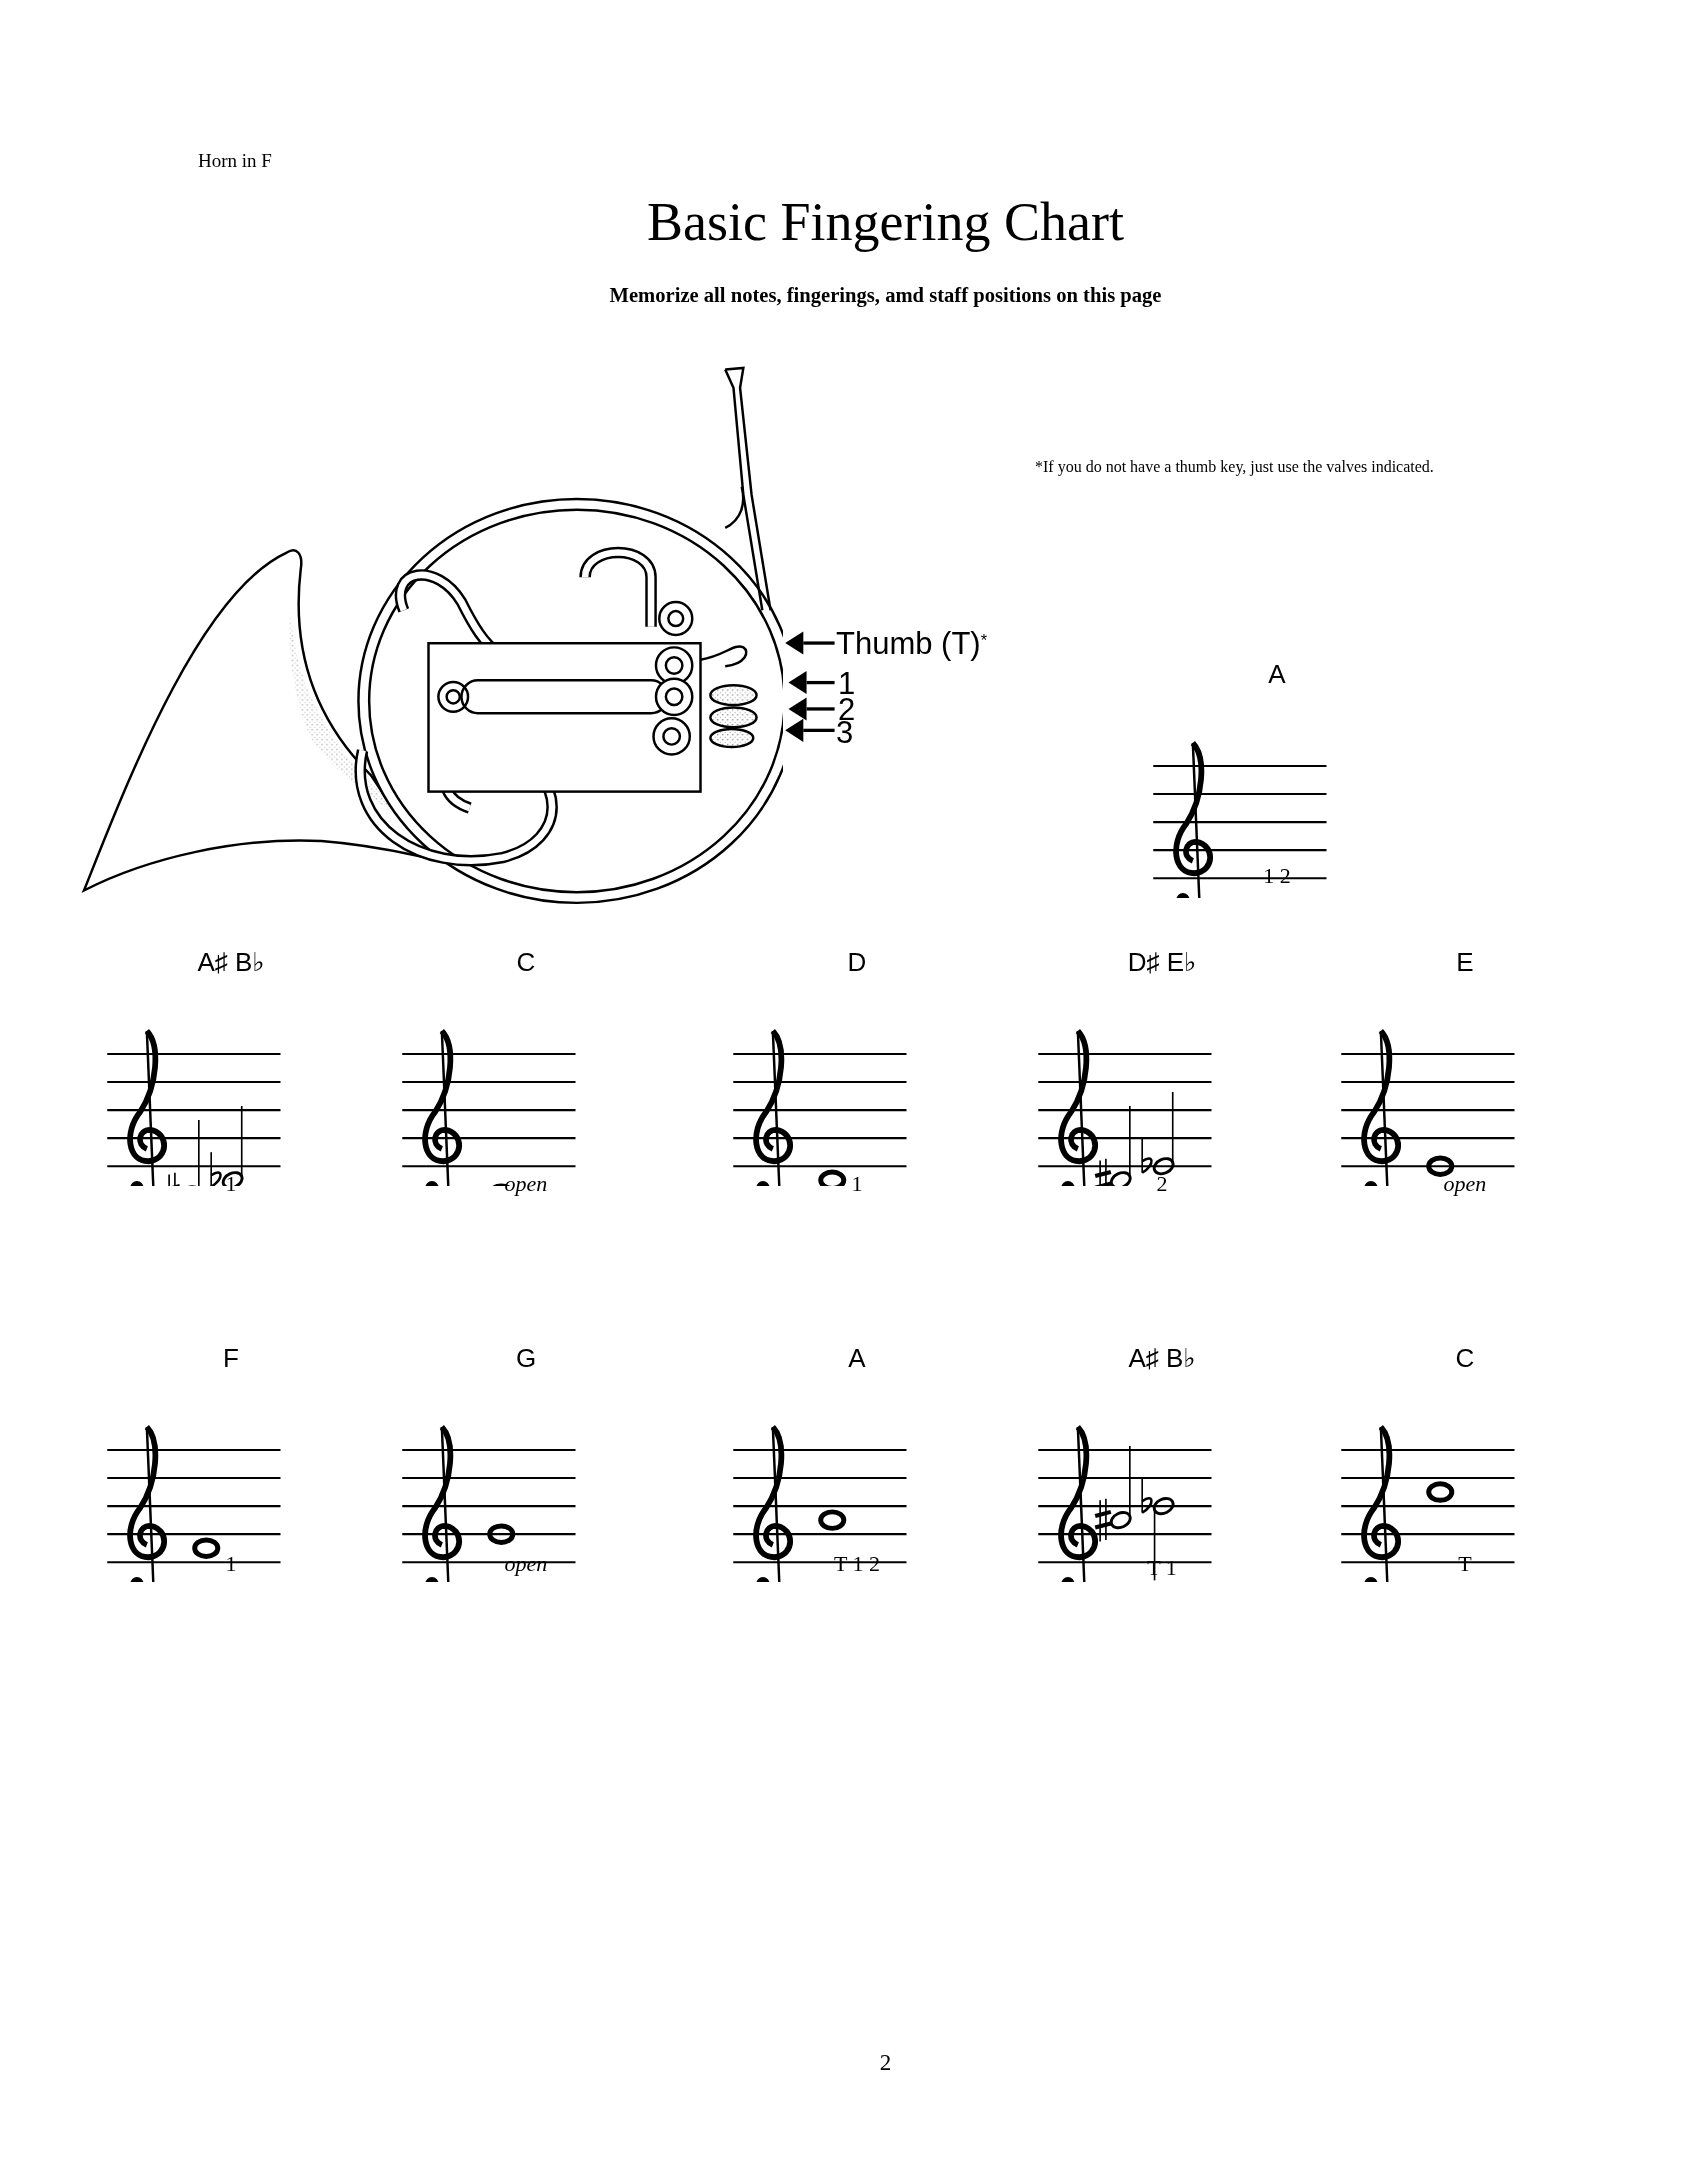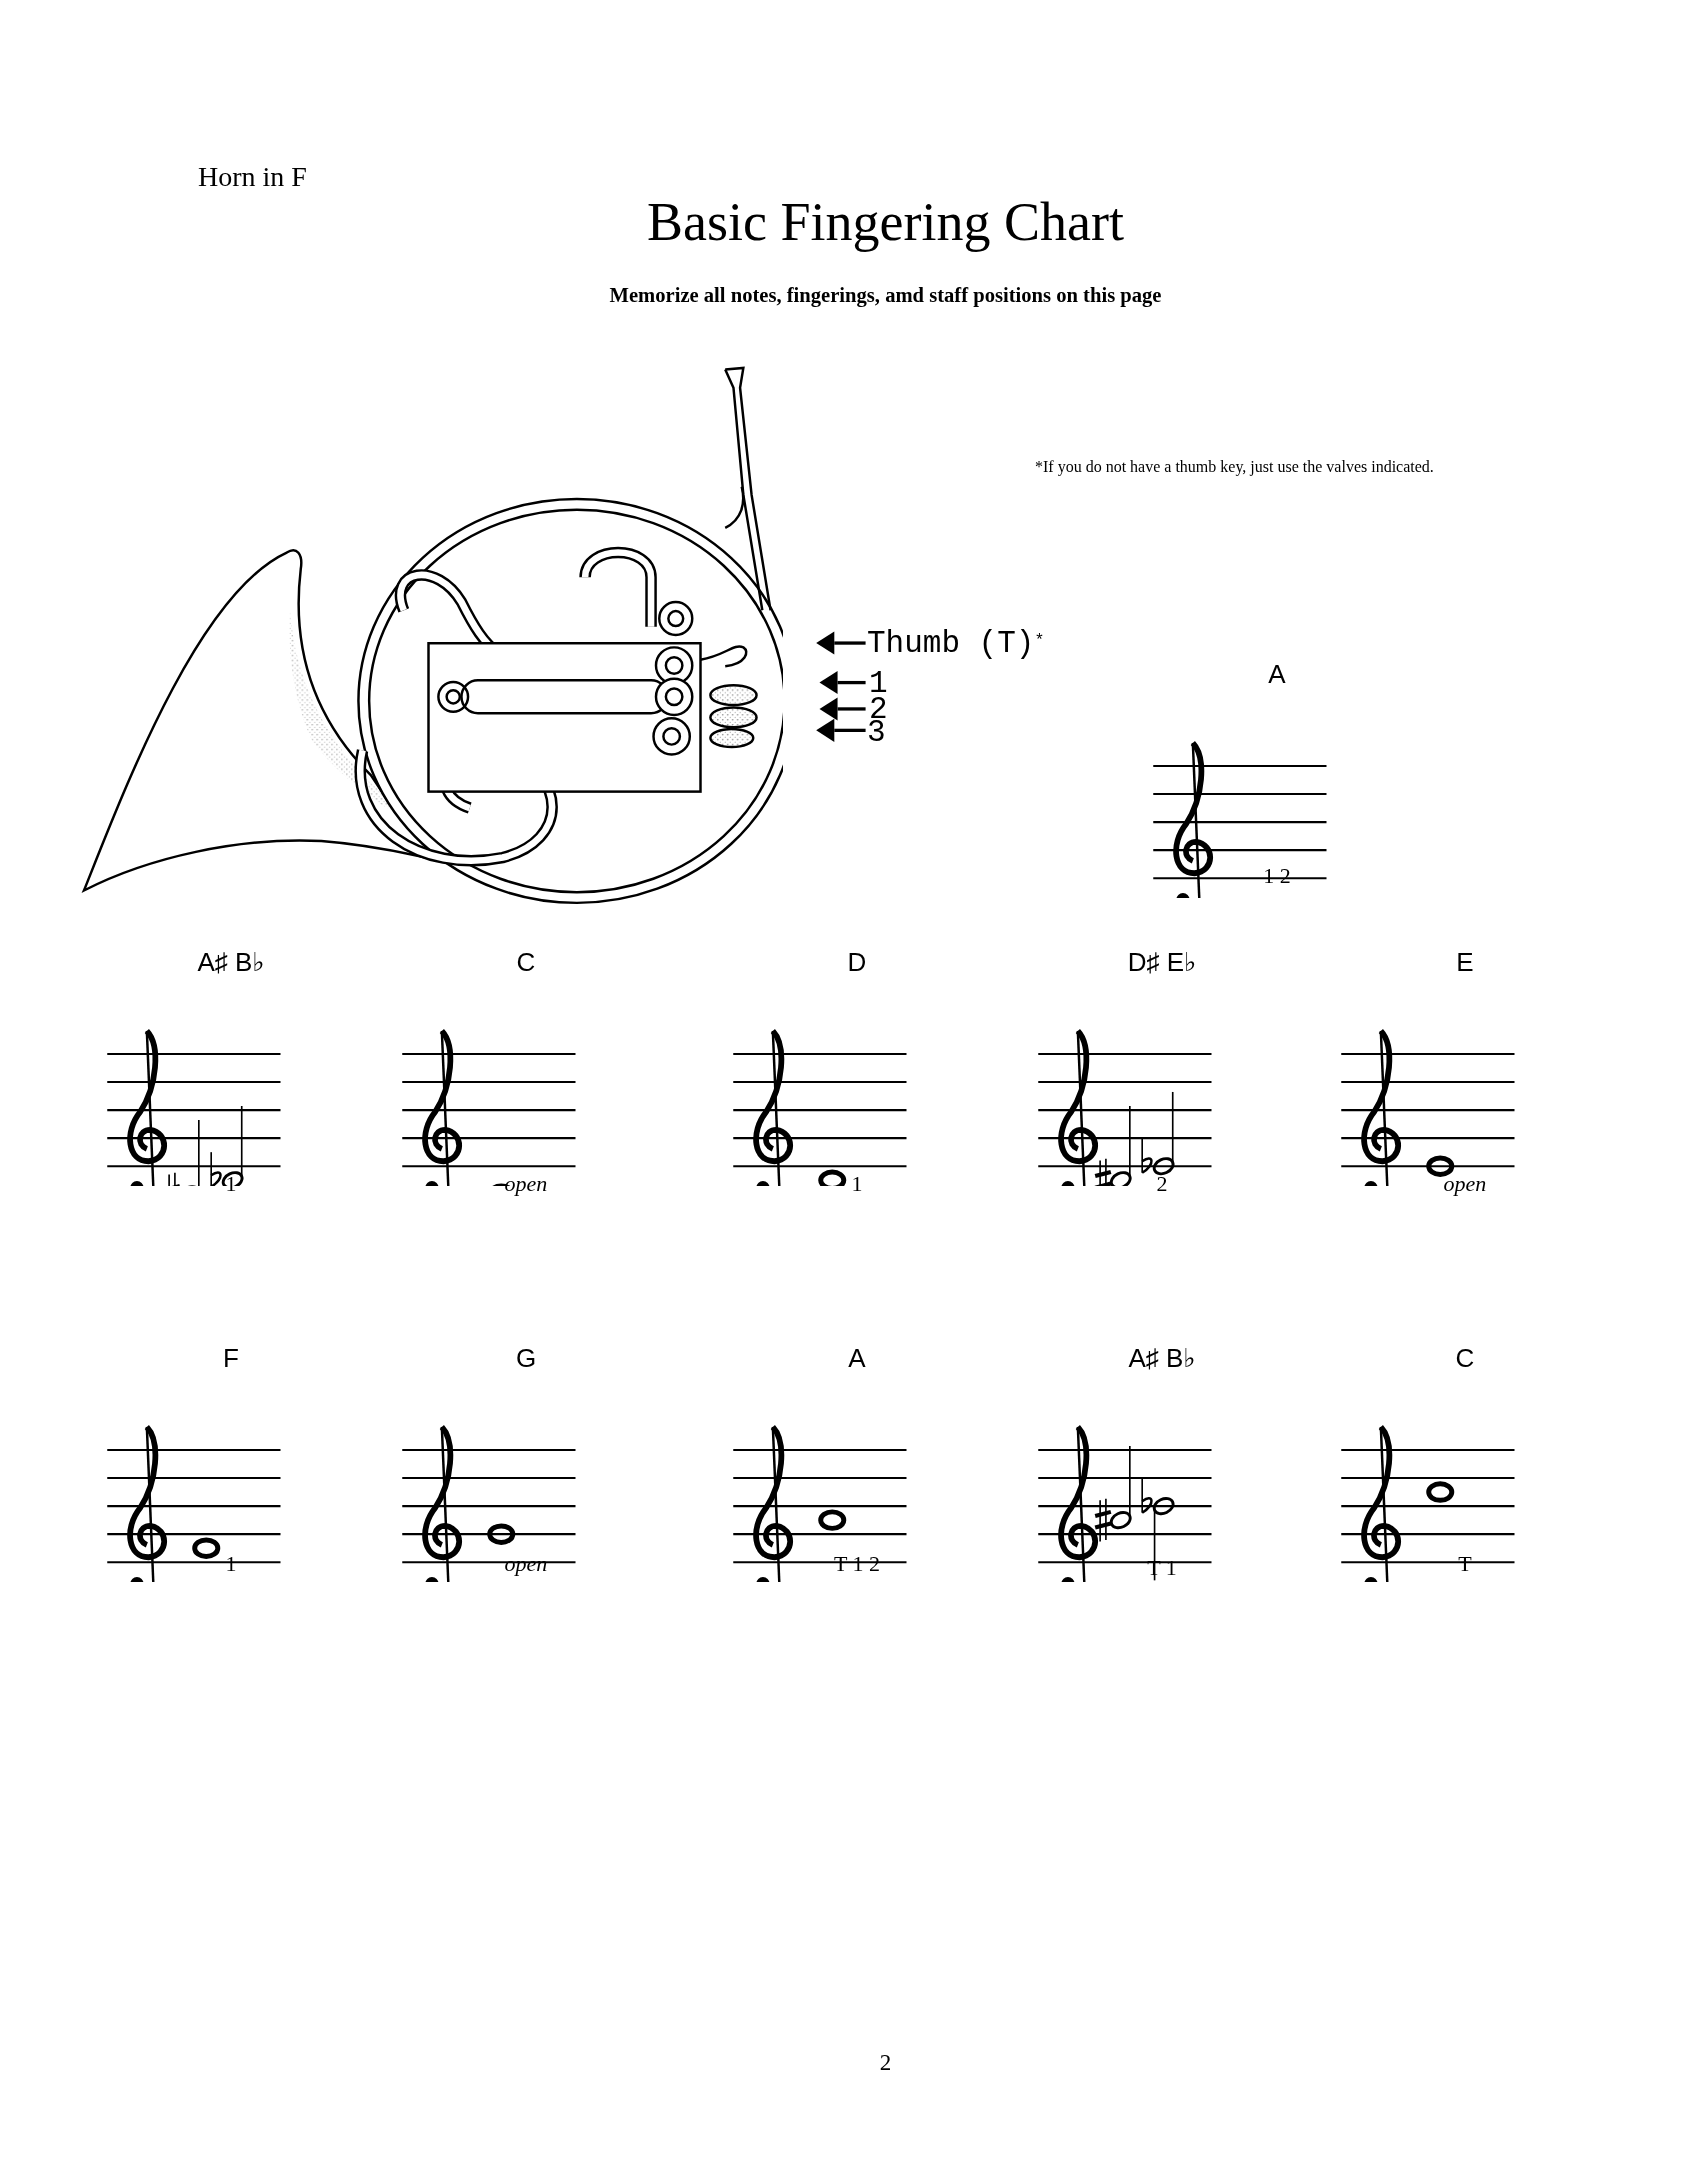--- a/index.html
+++ b/index.html
@@ -1,23 +1,23 @@
 <!DOCTYPE html>
 <html style="font-size:13px"><head>
 <meta charset="utf-8">
 <style>
   html, body { margin: 0; padding: 0; background: #ffffff; }
   body { width: 1687px; height: 2183px; position: relative; overflow: hidden; color: #000; font-family: "Liberation Serif", serif; }
   .abs { position: absolute; }
-  .header-label { left: 198px; top: 161px; font-size: 28px; }
+  .header-label { left: 198px; top: 150px; font-size: 19px; }
   .title { left: 0; width: 1771px; top: 191px; text-align: center; font-size: 54px; }
   .subtitle { left: 0; width: 1771px; top: 284px; text-align: center; font-size: 20.6px; font-weight: bold; }
   .footnote { left: 1035px; top: 458px; font-size: 16px; }
   .horn { left: 74px; top: 363px; width: 709px; height: 544px; }
-  .valve-labels { left: 816px; top: 620px; width: 247px; height: 140px; font-family: Liberation Mono, monospace; }
+  .valve-labels { left: 785px; top: 620px; width: 247px; height: 140px; font-family: Liberation Sans, sans-serif; }
   .vl { position: absolute; left: 51px; font-size: 31px; line-height: 31px; }
   .vl sup { font-size: 16.5px; vertical-align: top; position: relative; top: -3.3px; }
   .note-block { position: absolute; width: 264px; height: 272px; }
   .note-name { position: absolute; left: 0; width: 100%; top: 0; text-align: center; font-family: "Liberation Sans", sans-serif; font-size: 26px; }
   .staff { position: absolute; left: 0; top: 74px; width: 264px; height: 165px; }
   .fingering { position: absolute; left: 0; width: 100%; text-align: center; font-size: 22px; }
   .fingering.italic { font-style: italic; }
   .page-number { left: 0; width: 1771px; top: 2050px; text-align: center; font-size: 23px; }
 </style>
 </head>

